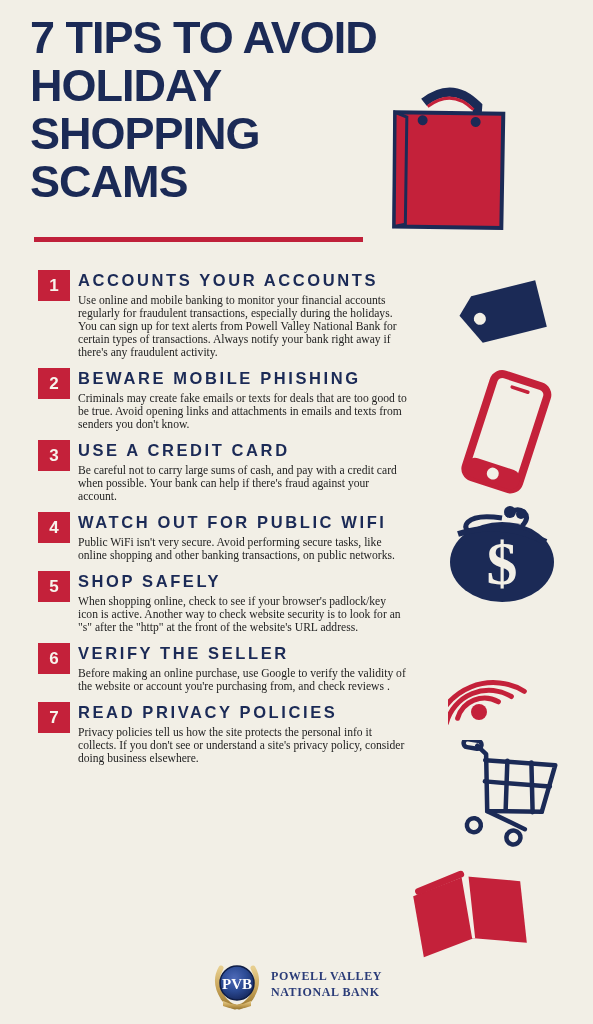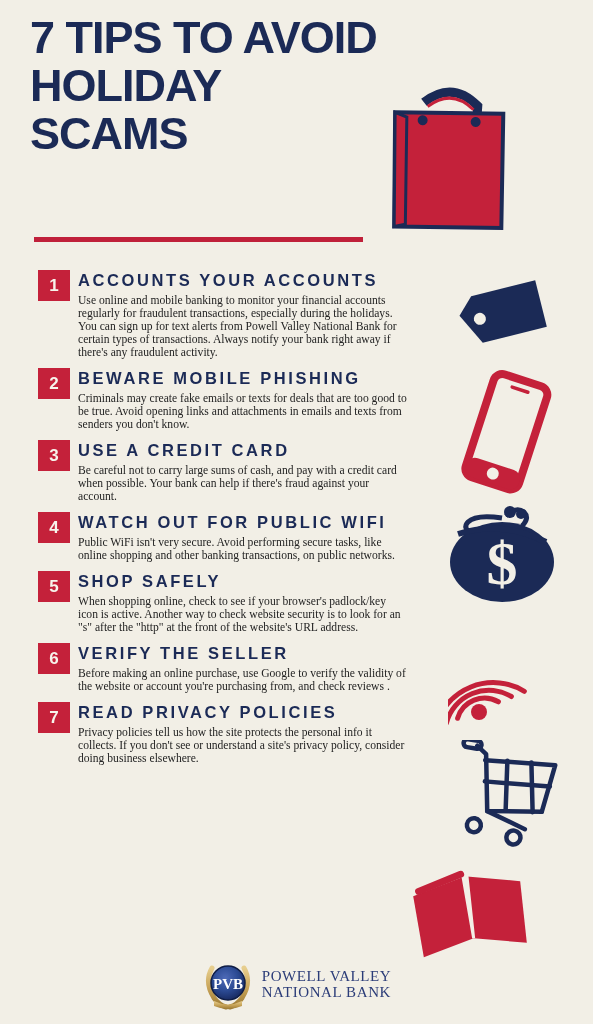--- a/index.html
+++ b/index.html
@@ -100,22 +100,22 @@
     gap: 8px;
   }
   .logo-seal {
     width: 52px;
     height: 52px;
     position: relative;
     flex: 0 0 auto;
   }
   .logo-words {
     font-family: "Liberation Serif", serif;
-    font-weight: normal;
-    font-size: 15px;
+    font-weight: bold;
+    font-size: 12px;
     line-height: 16px;
     letter-spacing: 0.6px;
     color: #2B3C78;
   }
 
   
   .art {
     position: absolute;
     pointer-events: none;
   }
@@ -128,20 +128,21 @@
   #art-book     { left: 408px; top: 862px; }
 </style>
 </head>
 <body>
 
 <div id="poster">
 
   <div class="title-block">
     <div class="title-line">7 TIPS TO AVOID</div>
     <div class="title-line">HOLIDAY</div>
+    <div class="title-line">SHOPPING</div>
     <div class="title-line">SCAMS</div>
   </div>
   <div class="title-rule"></div>
 
   <div class="art" id="art-bag">
     <svg width="150" height="150" viewBox="0 0 150 150">
       <g transform="rotate(4 75 75)">
         <path d="M48 20 q27 -24 54 0 l0 18" fill="none" stroke="#1B2A56" stroke-width="9"></path>
         <path d="M52 24 q23 -20 46 0" fill="none" stroke="#C4213A" stroke-width="3"></path>
         <path d="M20 32 L128 26 L134 140 L27 146 Z" fill="#C4213A" stroke="#1B2A56" stroke-width="4"></path>

